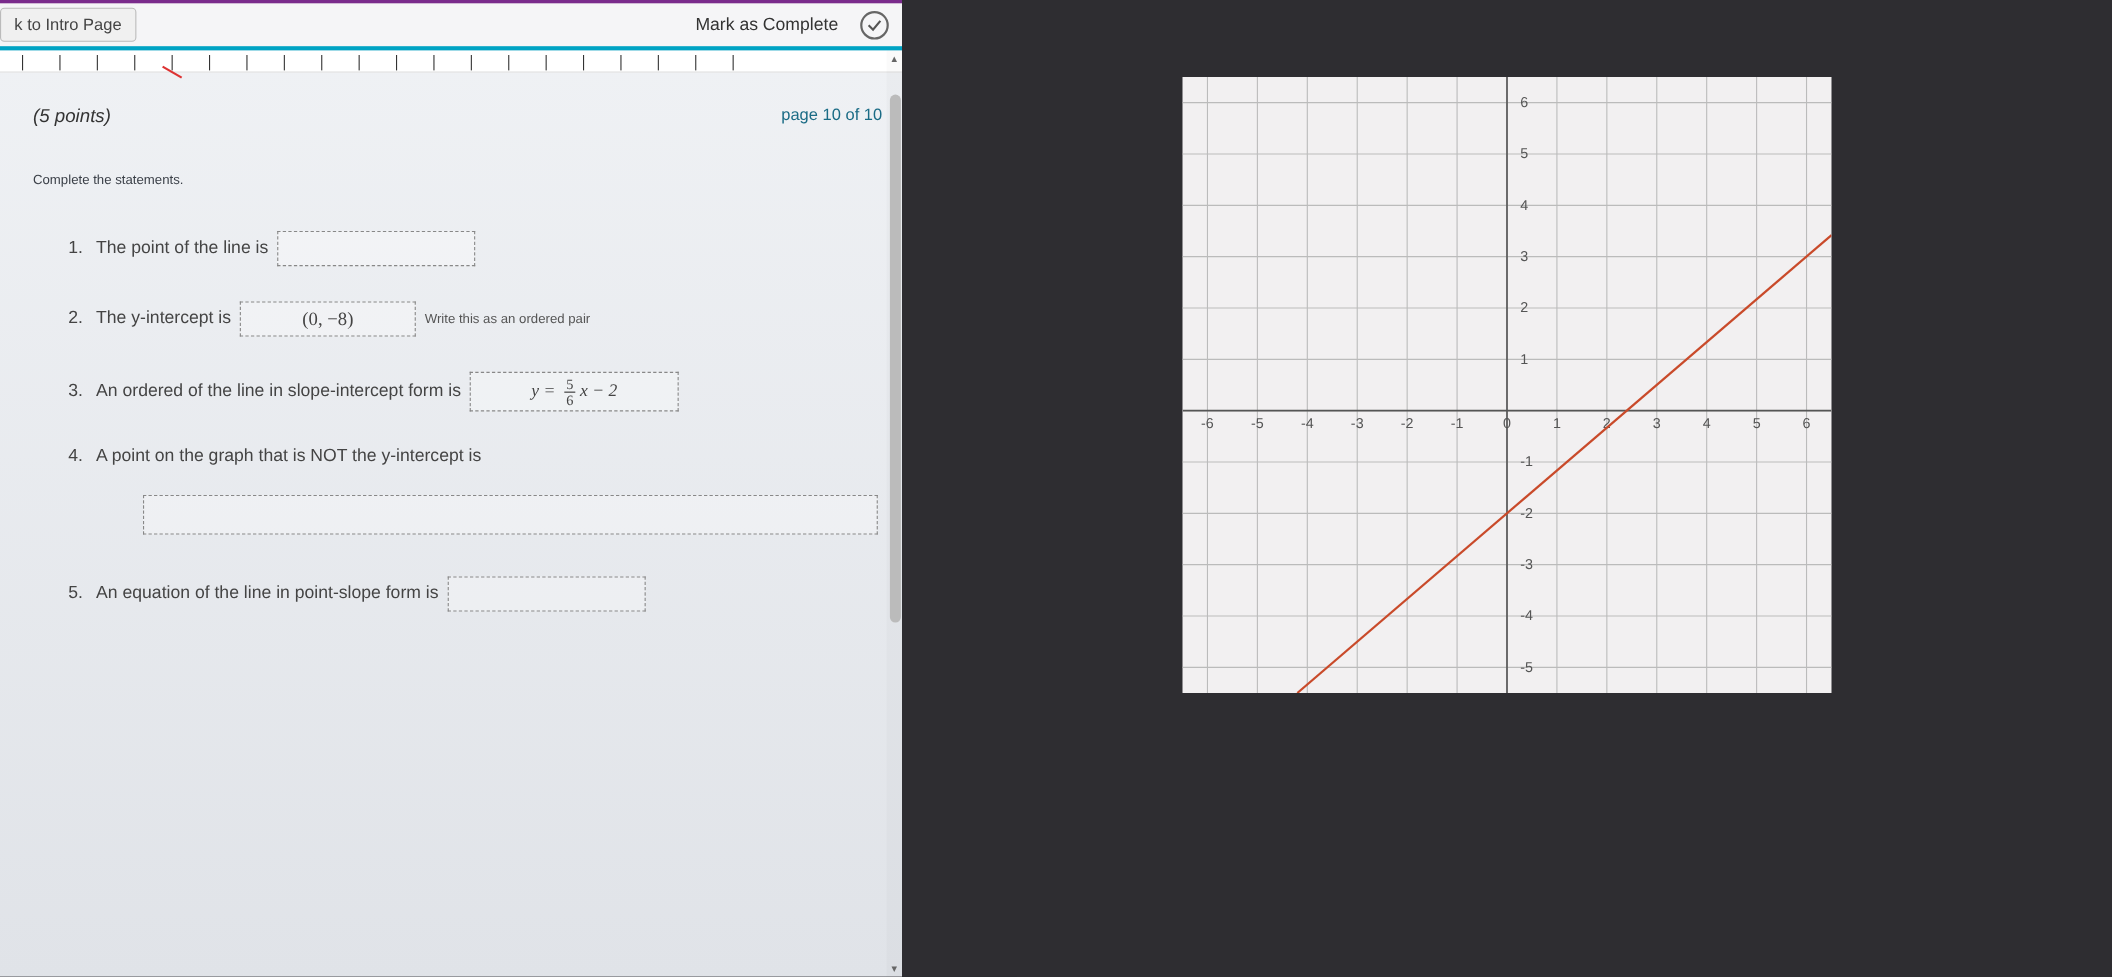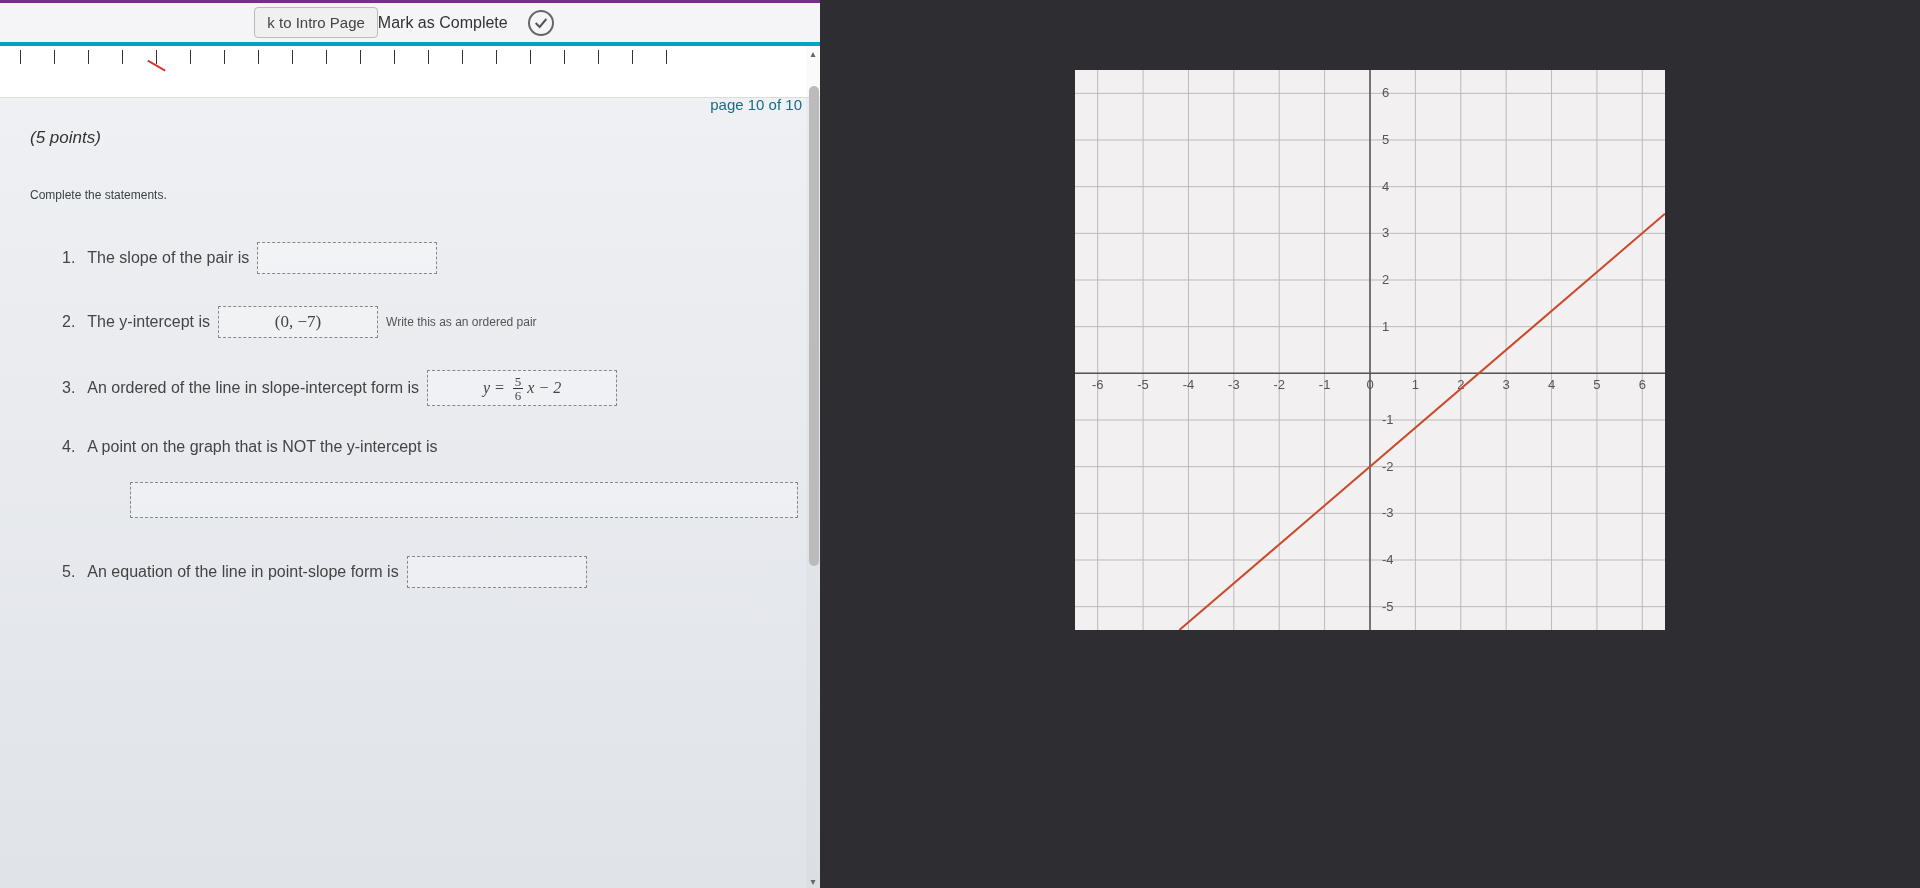--- a/index.html
+++ b/index.html
@@ -15,21 +15,21 @@
     width: 820px;
     height: 100%;
     background: linear-gradient(180deg, #f0f2f5 0%, #e0e3e8 100%);
     position: relative;
   }
   .top-bar {
     height: 42px;
     background: #f5f5f7;
     border-top: 3px solid #7a2b8c;
     display: flex;
-    justify-content: center;
+    justify-content: space-between;
     align-items: center;
     padding: 0 12px 0 0;
   }
   .intro-link {
     background: #f0f0f0;
     border: 1px solid #bbb;
     border-radius: 4px;
     padding: 6px 12px;
     font-size: 15px;
     color: #444;
@@ -52,21 +52,21 @@
     align-items: center;
     justify-content: center;
   }
   .check-circle svg { width: 16px; height: 16px; }
   .progress-bar {
     height: 4px;
     background: #00a3c4;
     width: 100%;
   }
   .number-line {
-    height: 52px;
+    height: 20px;
     background: #fff;
     border-bottom: 1px solid #ddd;
     position: relative;
     display: flex;
     align-items: center;
     text-decoration: underline;
   }
   .number-line .tick {
     position: absolute;
     top: 4px;
@@ -247,28 +247,28 @@
     </div>
 
   <div class="content">
     <div class="points">(5 points)</div>
     <div class="instruction">Complete the statements.</div>
 
     <div class="qlist">
 
       <div class="qitem">
         <span class="qnum">1.</span>
-        <span>The slope of the pair is</span>
+        <span>The point of the line is</span>
         <span class="answer-box"></span>
       </div>
 
       <div class="qitem">
         <span class="qnum">2.</span>
         <span>The y-intercept is</span>
-        <span class="answer-box small">(0, −7)</span>
+        <span class="answer-box small">(0, −8)</span>
         <span class="hint">Write this as an ordered pair</span>
       </div>
 
       <div class="qitem">
         <span class="qnum">3.</span>
         <span>An ordered of the line in slope-intercept form is</span>
         <span class="eq-box">
           <span>y</span>
           &nbsp;<span>=</span>&nbsp;
           <span class="frac">

